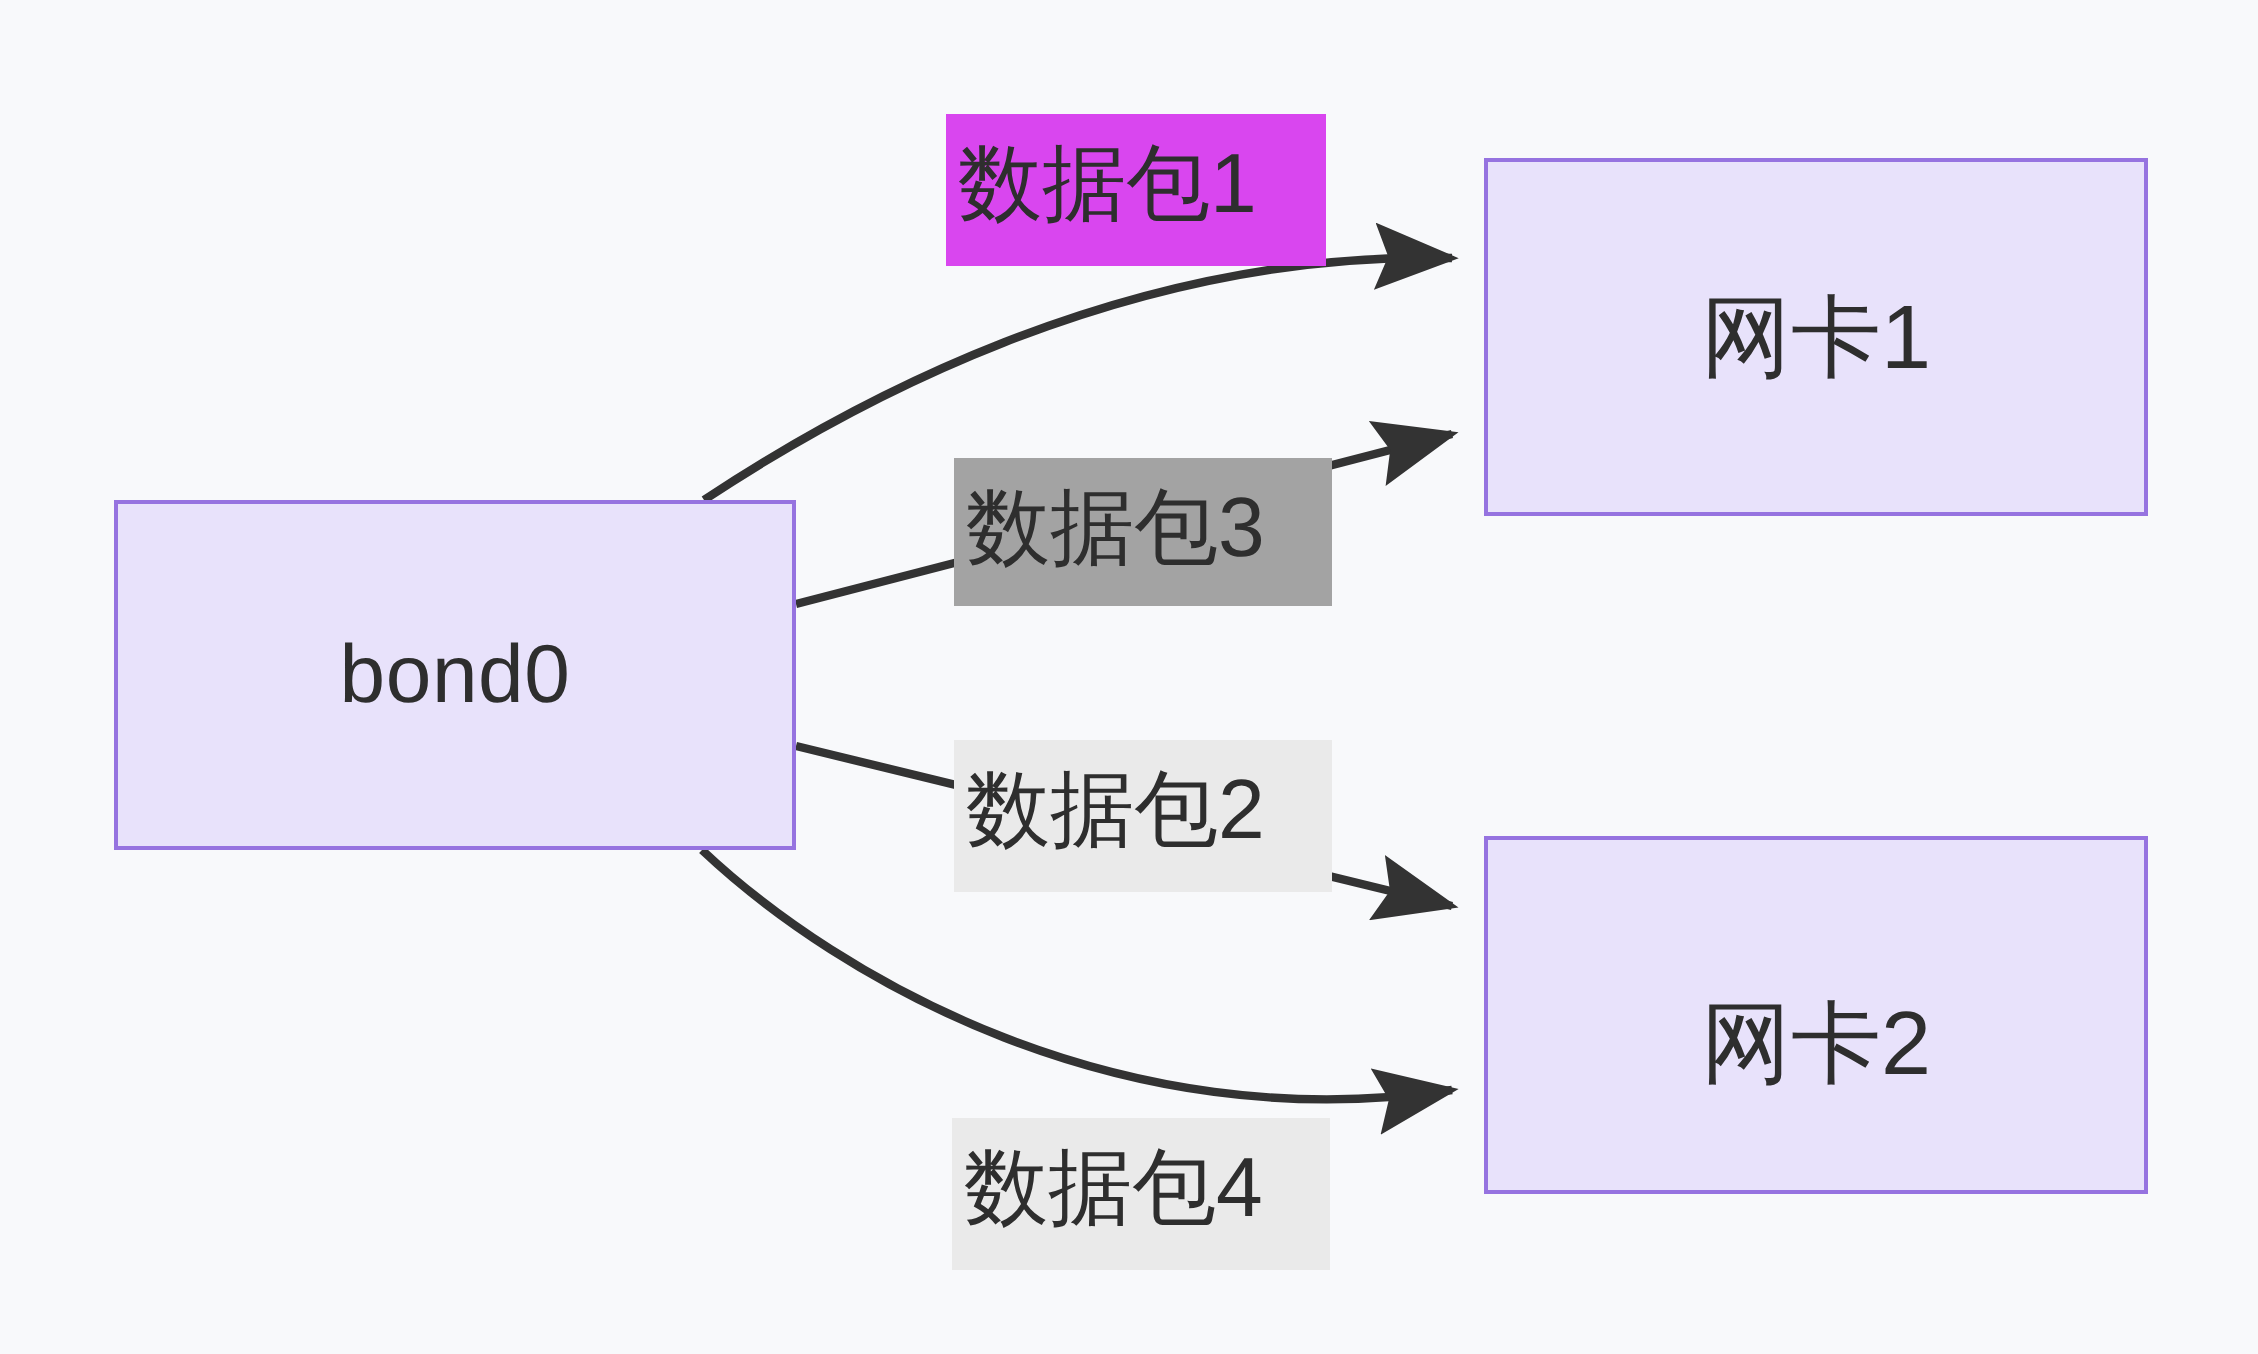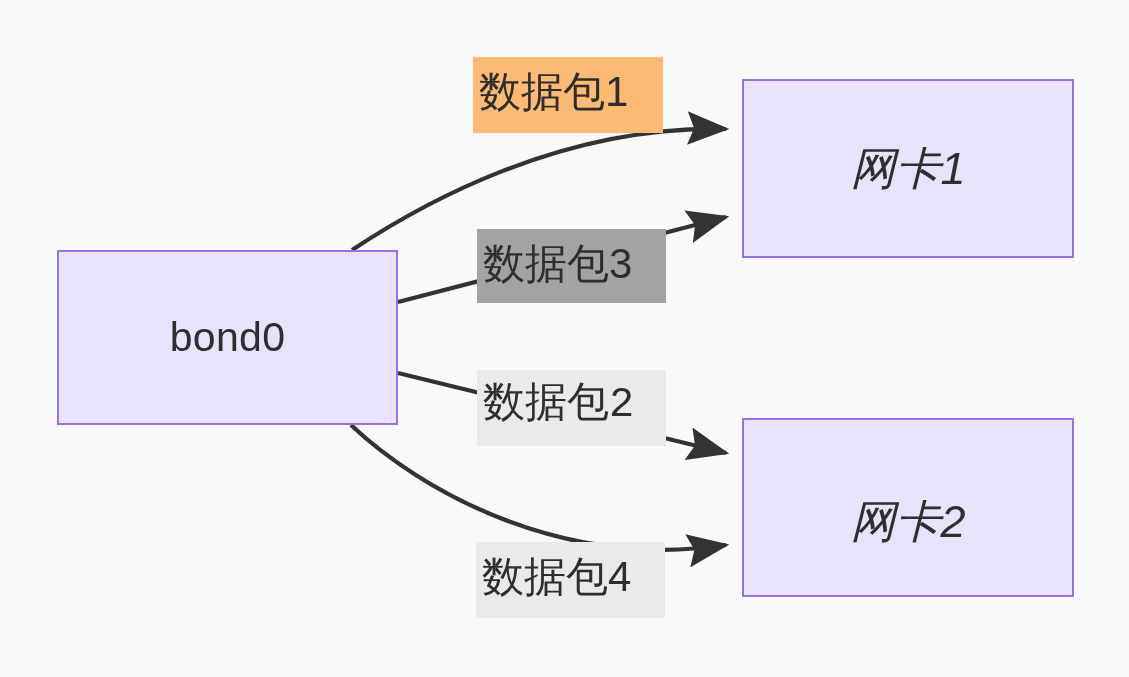--- a/index.html
+++ b/index.html
@@ -40,21 +40,20 @@
     color: #2e2e2e;
     line-height: 1;
     white-space: nowrap;
   }
   .node-label.latin {
     font-size: 41px;
     letter-spacing: 0.3px;
   }
   .node-label.cjk {
     font-size: 45px;
-    font-style: italic;
   }
   .edge-label {
     position: absolute;
     background: #eaeaea;
     color: #2e2e2e;
     font-size: 42px;
     line-height: 1;
     white-space: nowrap;
     padding: 14px 6px 18px 6px;
     box-sizing: border-box;
@@ -86,21 +85,21 @@
   </div>
 
   <div class="node-box" style="left: 742px; top: 79px; width: 332px; height: 179px; background: rgb(232, 226, 251); border-color: rgb(150, 115, 224);">
     <span class="node-label cjk" style="color: rgb(46, 46, 46);">网卡1</span>
   </div>
 
   <div class="node-box" style="left: 742px; top: 418px; width: 332px; height: 179px; background: rgb(232, 226, 251); border-color: rgb(150, 115, 224);">
     <span class="node-label cjk" style="color: rgb(46, 46, 46); margin-top: 28px;">网卡2</span>
   </div>
 
-  <div class="edge-label" style="left: 473px; top: 57px; width: 190px; height: 76px; background: #fdba74; color: rgb(46, 46, 46);">数据包1</div>
+  <div class="edge-label" style="left: 473px; top: 57px; width: 190px; height: 76px; background: #d946ef; color: rgb(46, 46, 46);">数据包1</div>
 
   <div class="edge-label" style="left: 477px; top: 229px; width: 189px; height: 74px; background: #a3a3a3; color: rgb(46, 46, 46);">数据包3</div>
 
-  <div class="edge-label" style="left: 477px; top: 370px; width: 189px; height: 76px; background: rgb(234, 234, 234); color: rgb(46, 46, 46); font-family: Liberation Mono, monospace;">数据包2</div>
+  <div class="edge-label" style="left: 477px; top: 370px; width: 189px; height: 76px; background: rgb(234, 234, 234); color: rgb(46, 46, 46);">数据包2</div>
 
-  <div class="edge-label" style="left: 476px; top: 542px; width: 189px; height: 76px; background: rgb(234, 234, 234); color: rgb(46, 46, 46);">数据包4</div>
+  <div class="edge-label" style="left: 476px; top: 559px; width: 189px; height: 76px; background: rgb(234, 234, 234); color: rgb(46, 46, 46);">数据包4</div>
 
 </div>
 
 </body></html>

